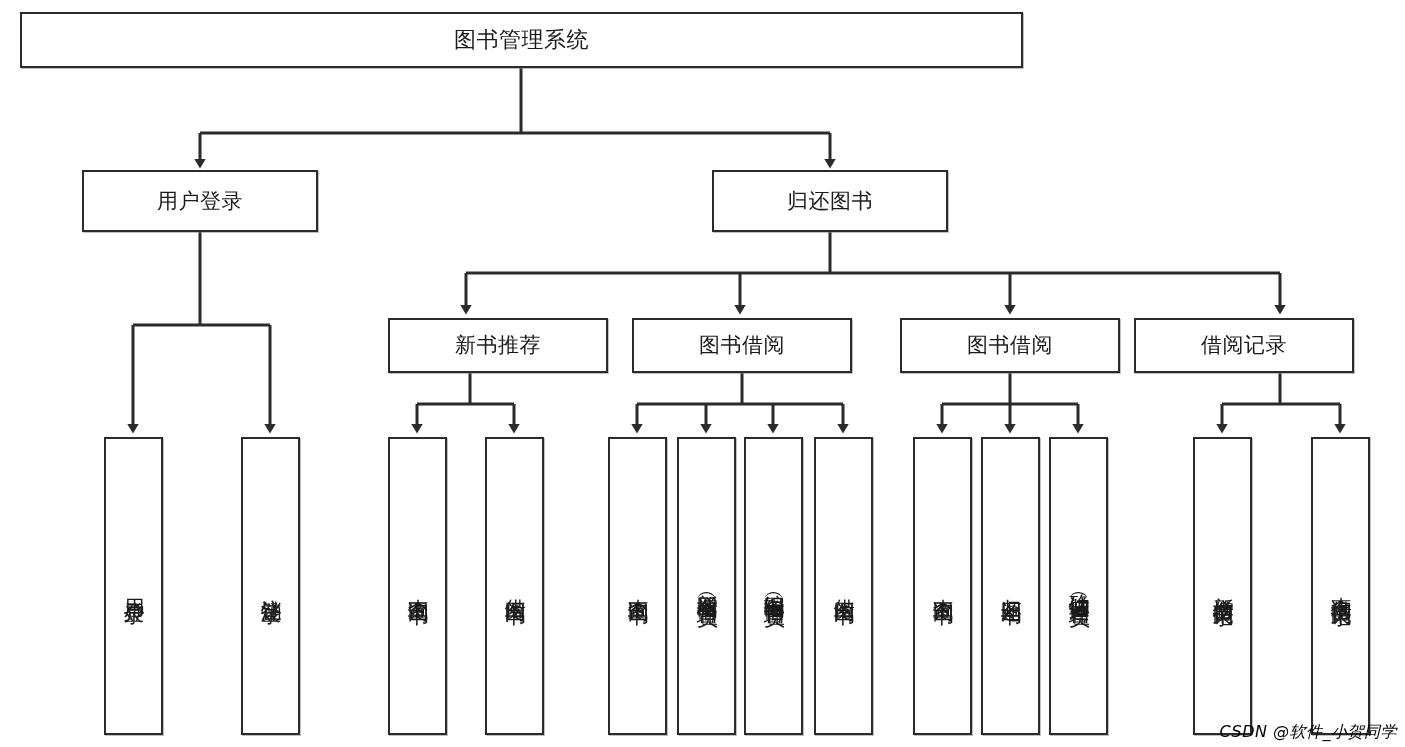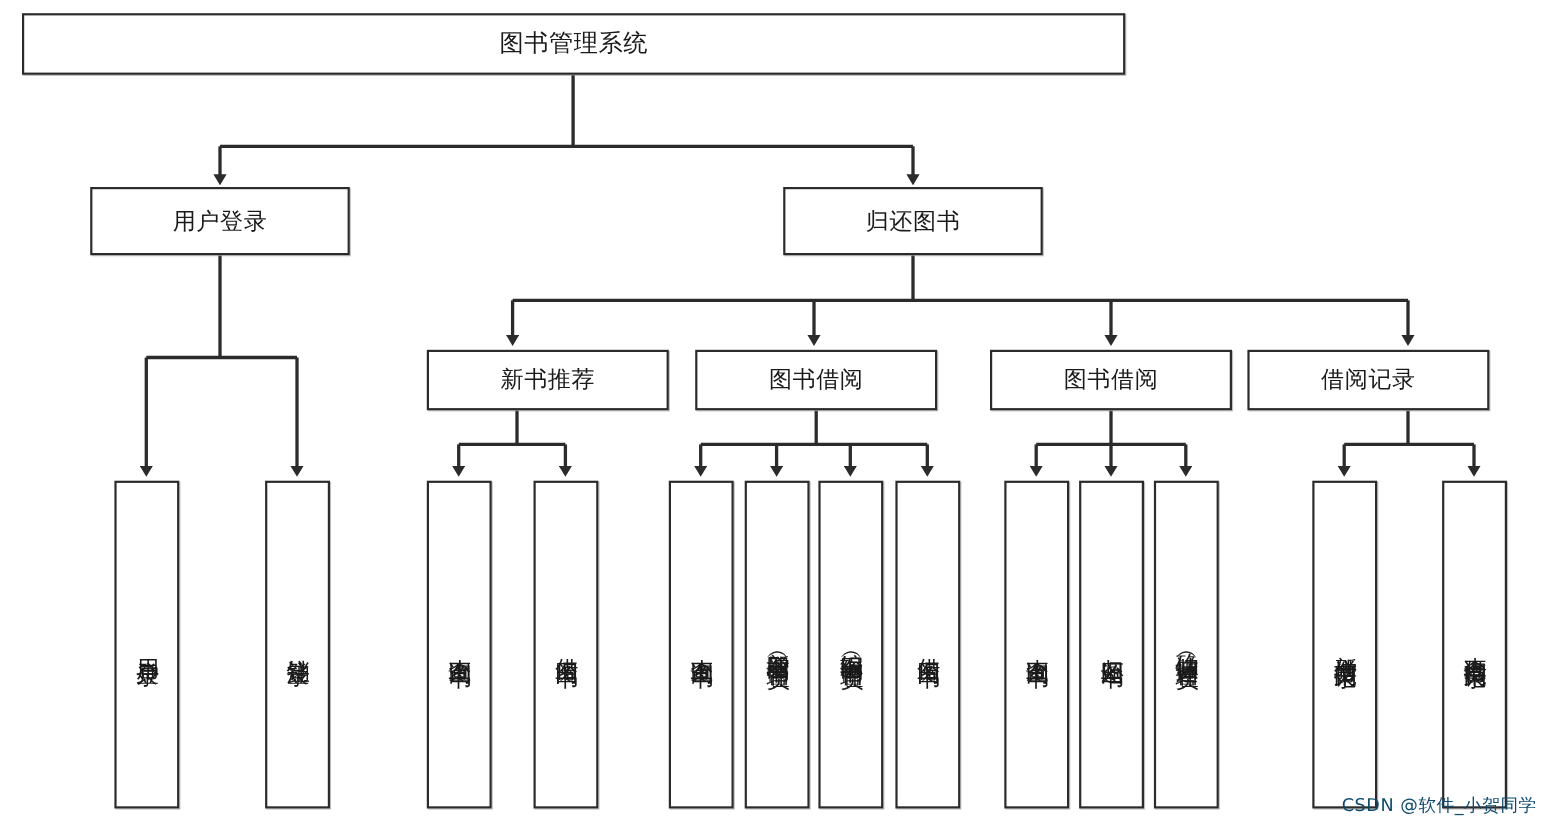--- a/index.html
+++ b/index.html
@@ -61,24 +61,25 @@
     font-size: 21px;
     line-height: 1.12;
     letter-spacing: 2px;
     max-height: 100%;
   }
   .watermark {
     position: absolute;
     right: 8px;
     bottom: 4px;
     font-size: 16px;
-    color: #0c4a6e;
+    color: #000000;
     letter-spacing: 0.5px;
     white-space: nowrap;
     user-select: none;
+    font-style: italic;
   }
 </style>
 </head>
 <body>
 
 <div id="canvas">
 
   <svg class="wires" viewBox="0 0 1405 747" xmlns="http://www.w3.org/2000/svg">
     <defs>
       <marker id="arrow" markerWidth="10" markerHeight="12" refX="1.5" refY="6" orient="auto" markerUnits="userSpaceOnUse">

